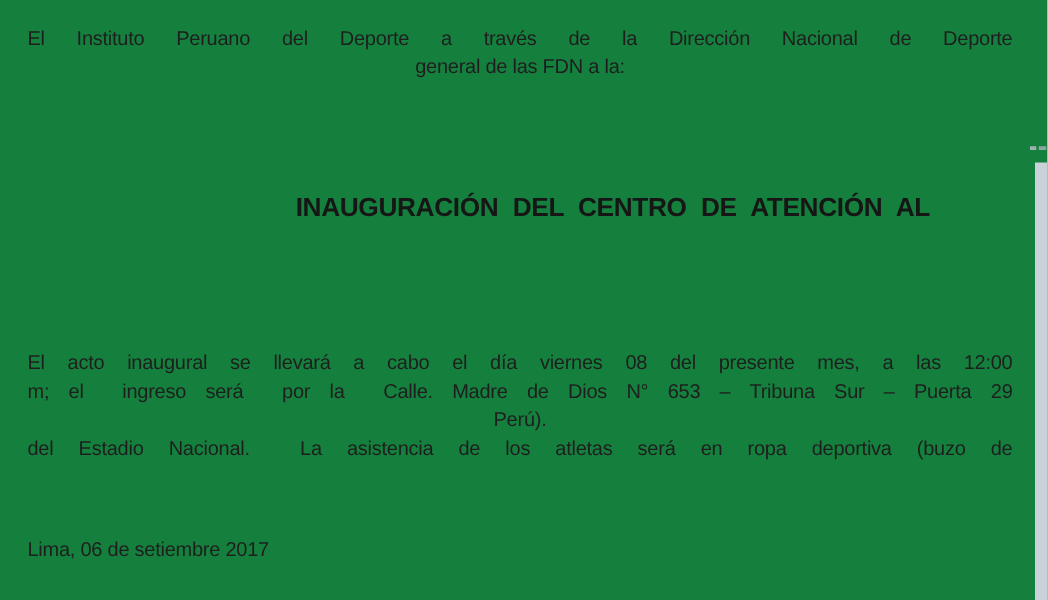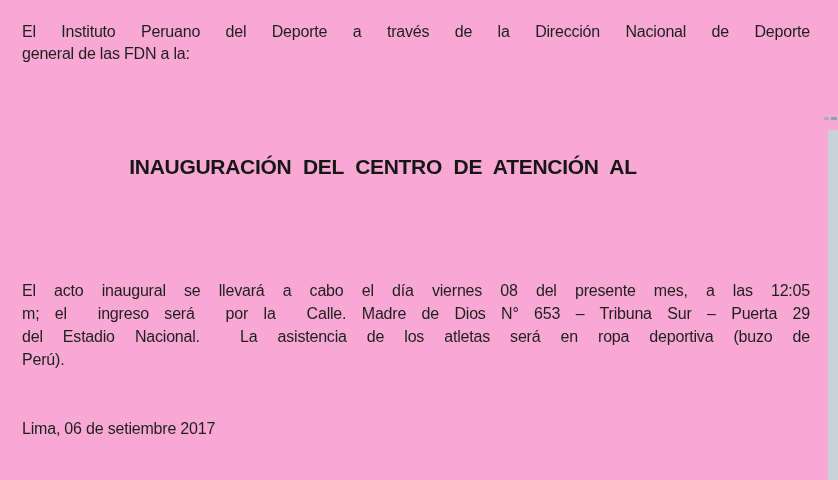--- a/index.html
+++ b/index.html
@@ -4,21 +4,21 @@
 <style>
   html, body {
     margin: 0;
     padding: 0;
     background: #ffffff;
   }
   #page {
     position: relative;
     width: 838px;
     height: 480px;
-    background: #f9a8d4;
+    background: #15803d;
     overflow: hidden;
     font-family: "Liberation Sans", "DejaVu Sans", sans-serif;
     color: #1e1e1e;
   }
   .col {
     position: absolute;
     left: 22px;
     width: 788px;
   }
   .body-text {
@@ -26,43 +26,43 @@
     letter-spacing: -0.2px;
   }
   .doc-line {
     white-space: pre-wrap;
   }
   .jline {
     text-align: justify;
     text-align-last: justify;
   }
   .lline {
-    text-align: left;
+    text-align: center;
   }
   #intro-paragraph {
     top: 21px;
     line-height: 21.5px;
   }
   #doc-heading {
     top: 151px;
     width: 722px;
     line-height: 31px;
     font-size: 21px;
     font-weight: bold;
-    text-align: center;
+    text-align: right;
     letter-spacing: -0.3px;
     word-spacing: 6px;
     color: #161616;
   }
   #body-paragraph {
     top: 279px;
     line-height: 23px;
   }
   #date-line {
-    top: 418px;
+    top: 430px;
     line-height: 22px;
   }
   #scrollbar-track {
     position: absolute;
     right: 0;
     top: 130px;
     width: 10px;
     height: 350px;
     background: #c9d2d8;
   }
@@ -90,24 +90,24 @@
   <div id="intro-paragraph" class="col body-text">
     <div class="doc-line jline">El Instituto Peruano del Deporte a través de la Dirección Nacional de Deporte</div>
     <div class="doc-line lline">general de las FDN a la:</div>
   </div>
 
   <div id="doc-heading" class="col">
     <div class="doc-line">INAUGURACIÓN DEL CENTRO DE ATENCIÓN AL</div>
   </div>
 
   <div id="body-paragraph" class="col body-text">
-    <div class="doc-line jline">El acto inaugural se llevará a cabo el día viernes 08 del presente mes, a las 12:05</div>
+    <div class="doc-line jline">El acto inaugural se llevará a cabo el día viernes 08 del presente mes, a las 12:00</div>
     <div class="doc-line jline">m; el  ingreso será  por la  Calle. Madre de Dios N° 653 – Tribuna Sur – Puerta 29</div>
+    <div class="doc-line lline">Perú).</div>
     <div class="doc-line jline">del Estadio Nacional.  La asistencia de los atletas será en ropa deportiva (buzo de</div>
-    <div class="doc-line lline">Perú).</div>
   </div>
 
   <div id="date-line" class="col body-text">Lima, 06 de setiembre 2017</div>
 
   <div id="dash-left" class="top-dash"></div>
   <div id="dash-right" class="top-dash"></div>
 
   <div id="scrollbar-track"></div>
 
 </div>

